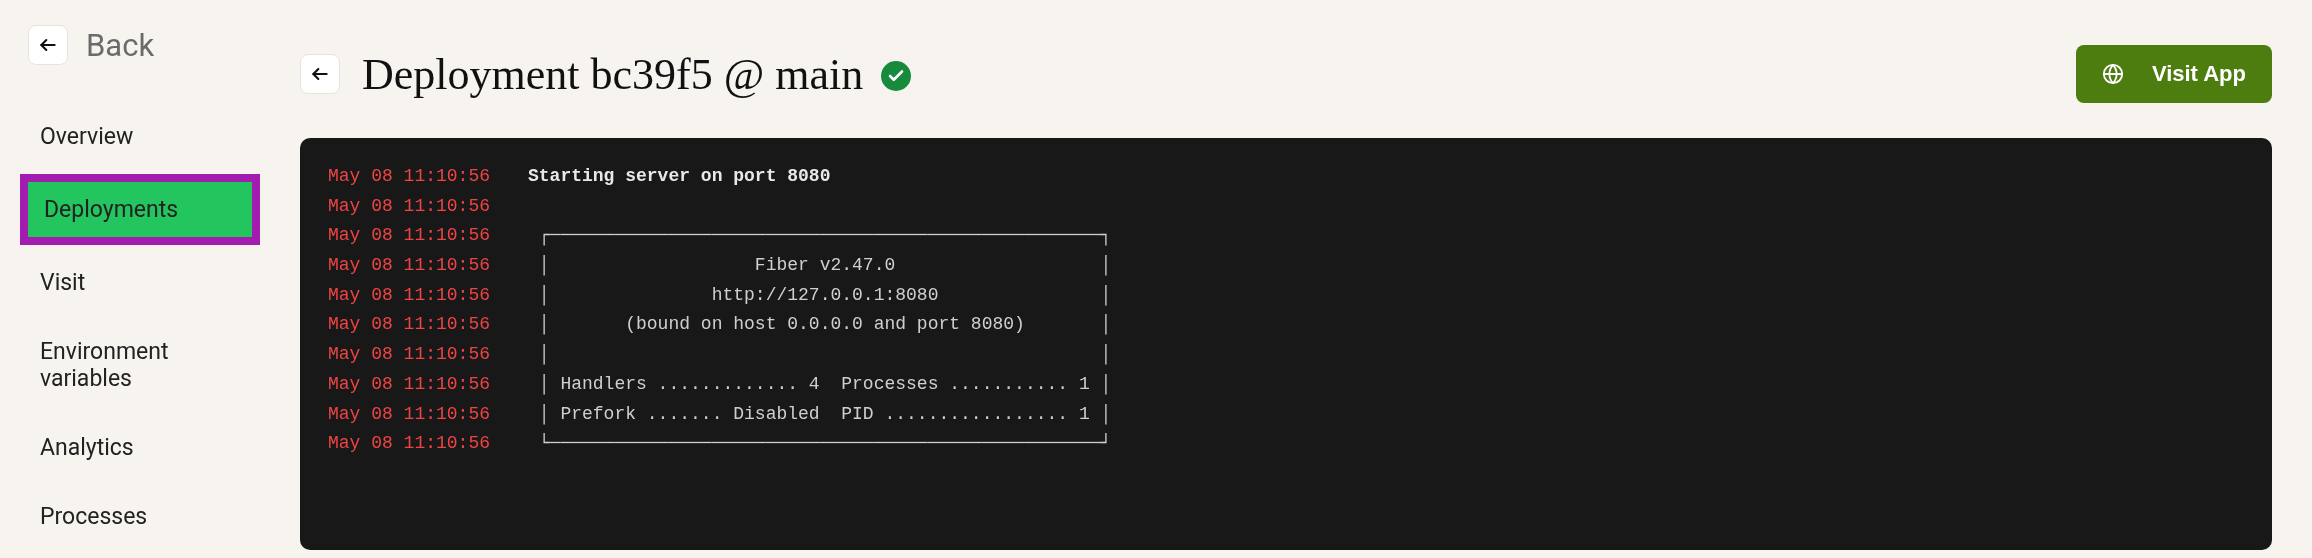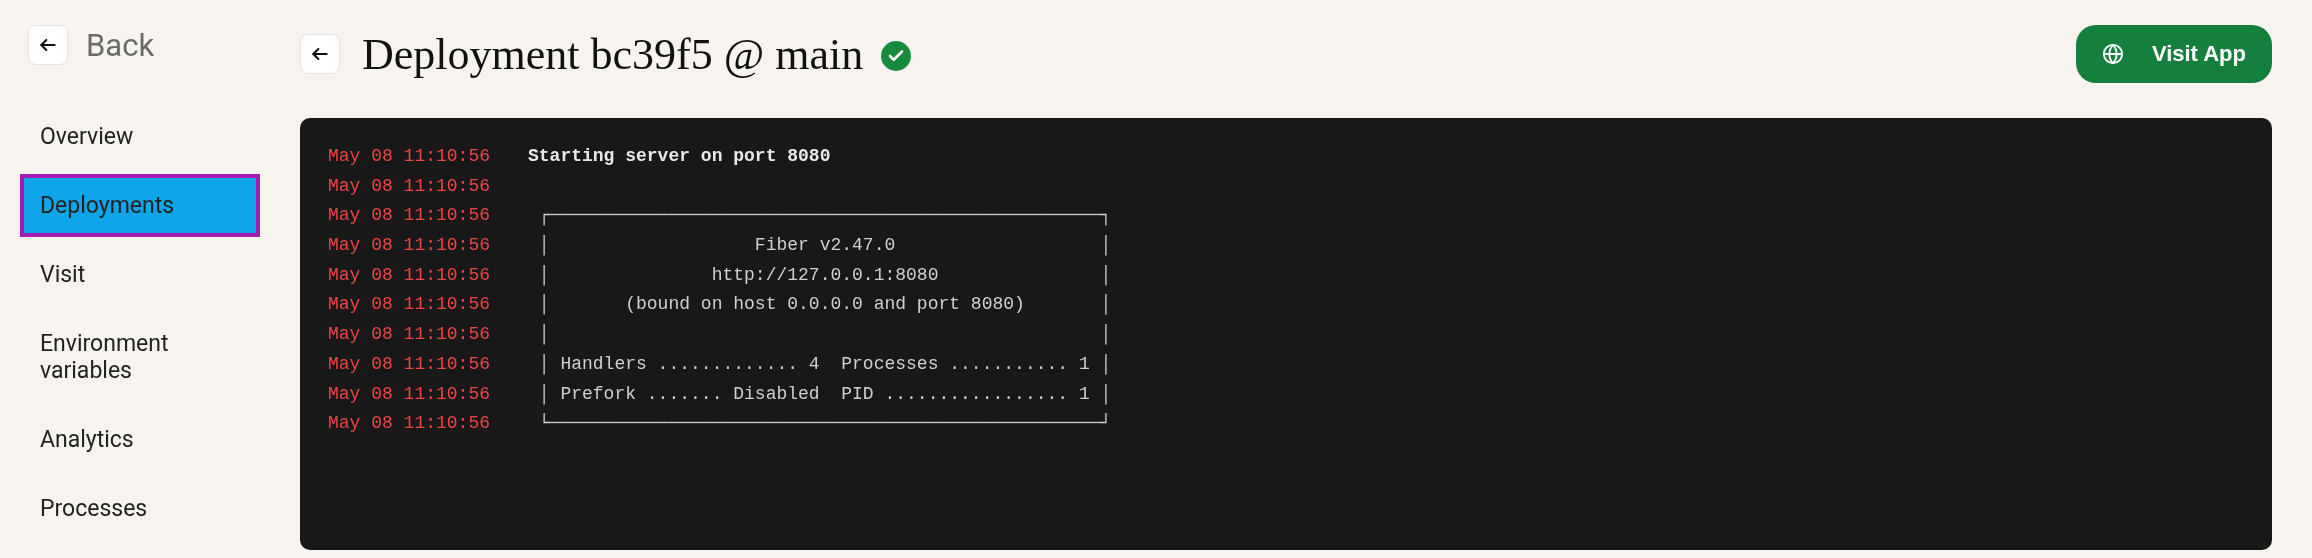--- a/index.html
+++ b/index.html
@@ -46,30 +46,31 @@
     .nav-item {
       padding: 14px 16px;
       font-size: 23px;
       color: #222;
       cursor: pointer;
       border-radius: 4px;
       margin-bottom: 6px;
       border: 4px solid transparent;
     }
     .nav-item.active {
-      background: #0ea5e9;
-      border: 4px solid #a21caf;
+      background: #22c55e;
+      border: 8px solid #a21caf;
       border-radius: 0;
     }
     .main {
       flex: 1;
       padding: 25px 40px 8px 20px;
       display: flex;
       flex-direction: column;
       min-width: 0;
+      margin-top: 20px;
     }
     .header-row {
       display: flex;
       align-items: center;
       margin-bottom: 35px;
     }
     .header-back {
       width: 40px;
       height: 40px;
       background: #fff;
@@ -94,24 +95,24 @@
       border-radius: 50%;
       display: inline-flex;
       align-items: center;
       justify-content: center;
       margin-left: 18px;
       position: relative;
       top: 2px;
     }
     .spacer { flex: 1; }
     .visit-btn {
-      background: #15803d;
+      background: #4d7c0f;
       color: #fff;
       border: none;
-      border-radius: 20px;
+      border-radius: 8px;
       padding: 16px 26px;
       font-size: 22px;
       font-weight: 600;
       display: flex;
       align-items: center;
       gap: 28px;
       cursor: pointer;
     }
     .tabs-row {
       display: flex;

